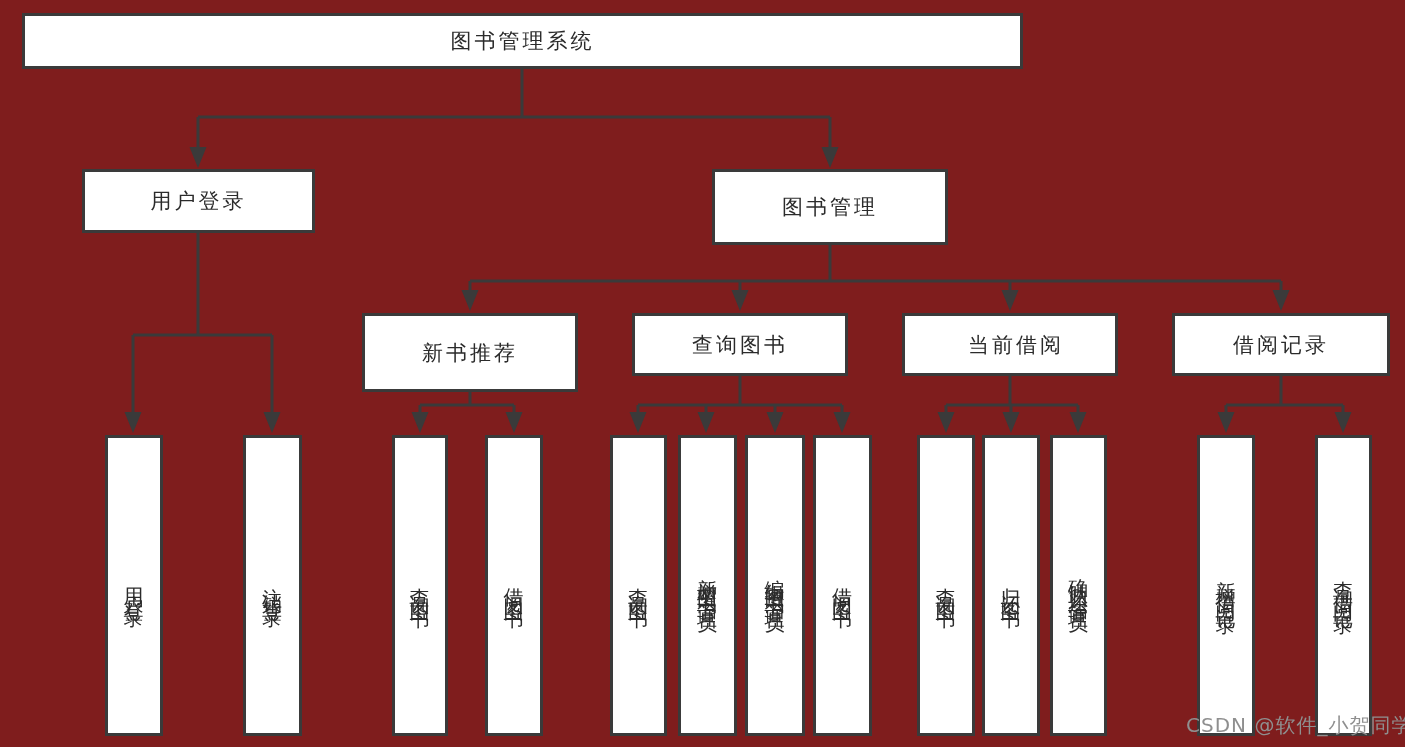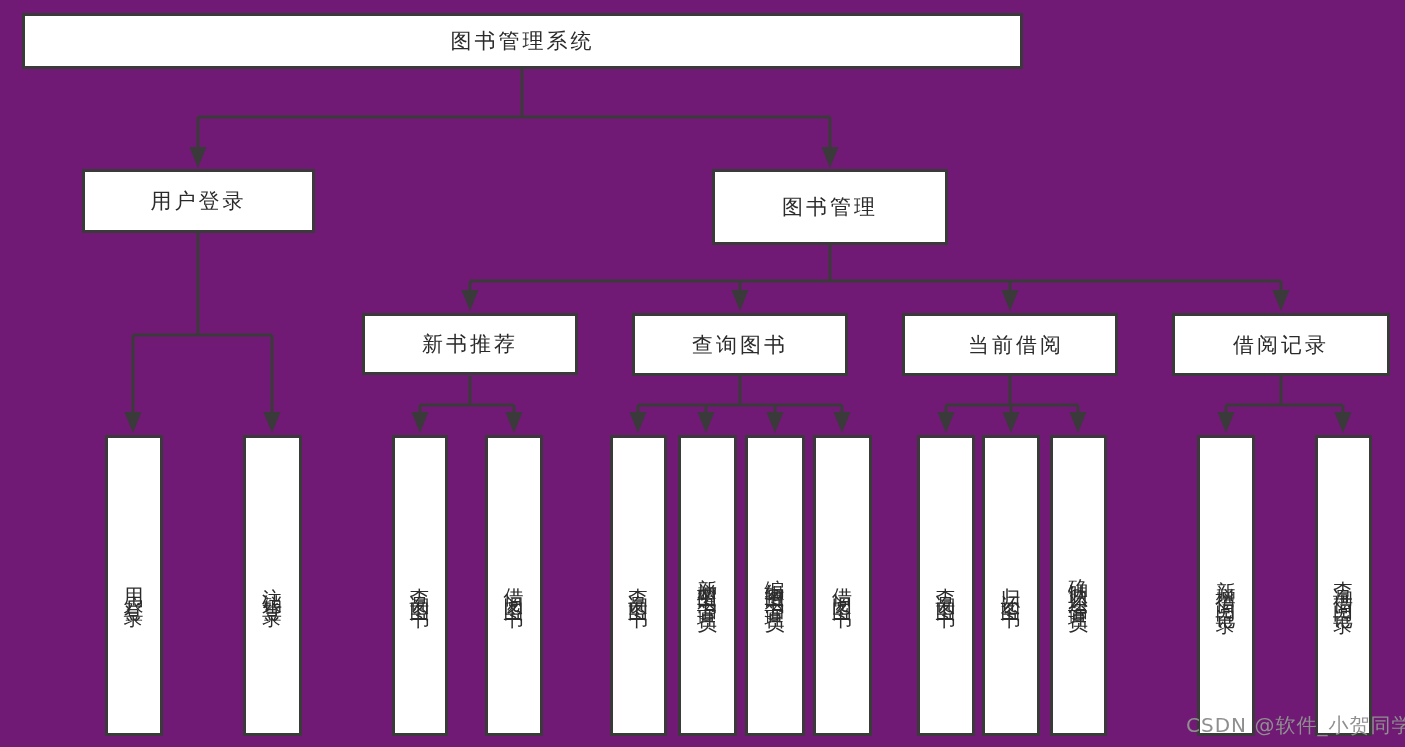--- a/index.html
+++ b/index.html
@@ -5,21 +5,21 @@
   html, body {
     margin: 0;
     padding: 0;
     background: #ffffff;
     font-family: "DejaVu Sans", "Liberation Sans", sans-serif;
   }
   .stage {
     position: relative;
     width: 1405px;
     height: 747px;
-    background: #701a75;
+    background: #7f1d1d;
     overflow: hidden;
   }
   .wires {
     position: absolute;
     left: 0;
     top: 0;
     z-index: 0;
   }
   .node {
     position: absolute;
@@ -118,21 +118,21 @@
       M1069.5 412 L1086.5 412 L1078 433 Z
       M1217.5 412 L1234.5 412 L1226 433 Z
       M1334.5 412 L1351.5 412 L1343 433 Z"></path>
   </svg>
 
   <div class="node h" style="left:22px; top:13px; width:1001px; height:56px;">图书管理系统</div>
 
   <div class="node h" style="left:82px; top:169px; width:233px; height:64px;">用户登录</div>
   <div class="node h" style="left:712px; top:169px; width:236px; height:76px;">图书管理</div>
 
-  <div class="node h" style="left:362px; top:313px; width:216px; height:62px;">新书推荐</div>
+  <div class="node h" style="left:362px; top:313px; width:216px; height:79px;">新书推荐</div>
   <div class="node h" style="left:632px; top:313px; width:216px; height:63px;">查询图书</div>
   <div class="node h" style="left:902px; top:313px; width:216px; height:63px;padding-left:12px;">当前借阅</div>
   <div class="node h" style="left:1172px; top:313px; width:218px; height:63px;">借阅记录</div>
 
   <div class="node v" style="left:105px; top:435px; width:58px; height:301px;">用户登录</div>
   <div class="node v" style="left:243px; top:435px; width:59px; height:301px;">注销登录</div>
 
   <div class="node v" style="left:392px; top:435px; width:56px; height:301px;">查询图书</div>
   <div class="node v" style="left:485px; top:435px; width:58px; height:301px;">借阅图书</div>
 

